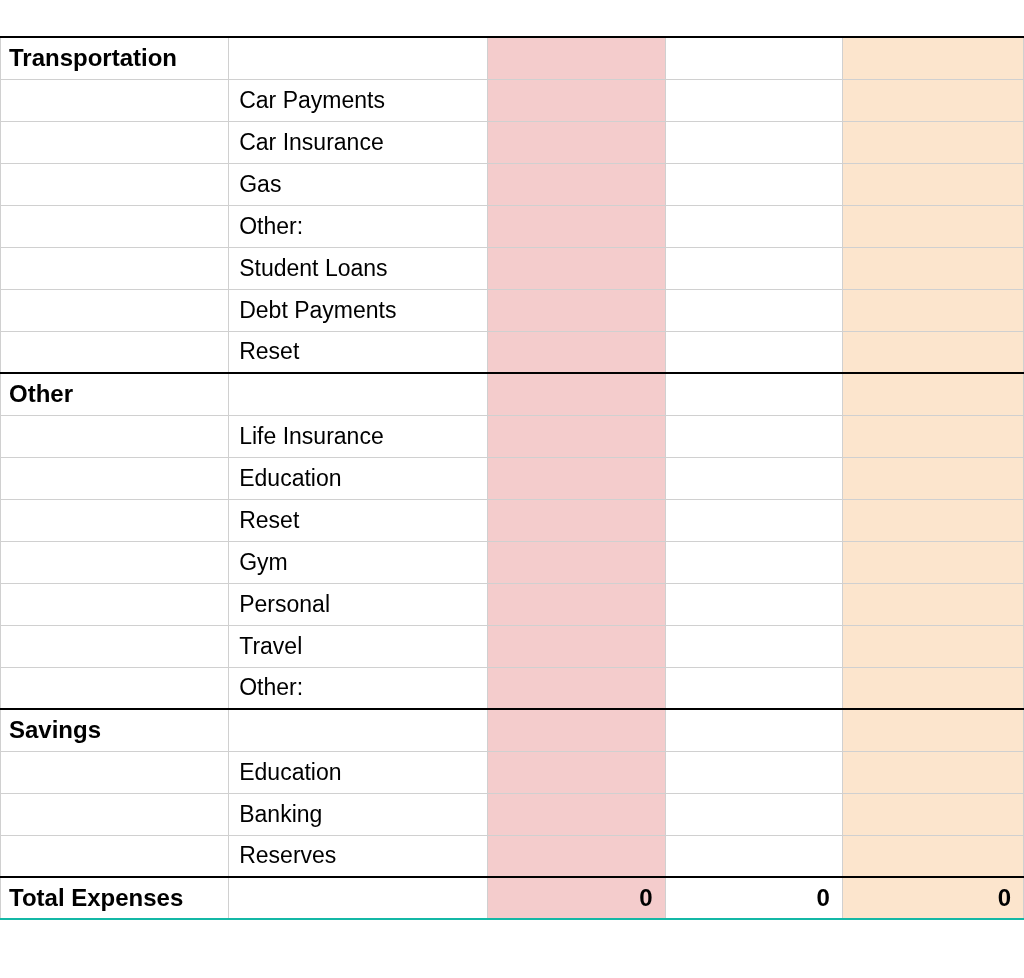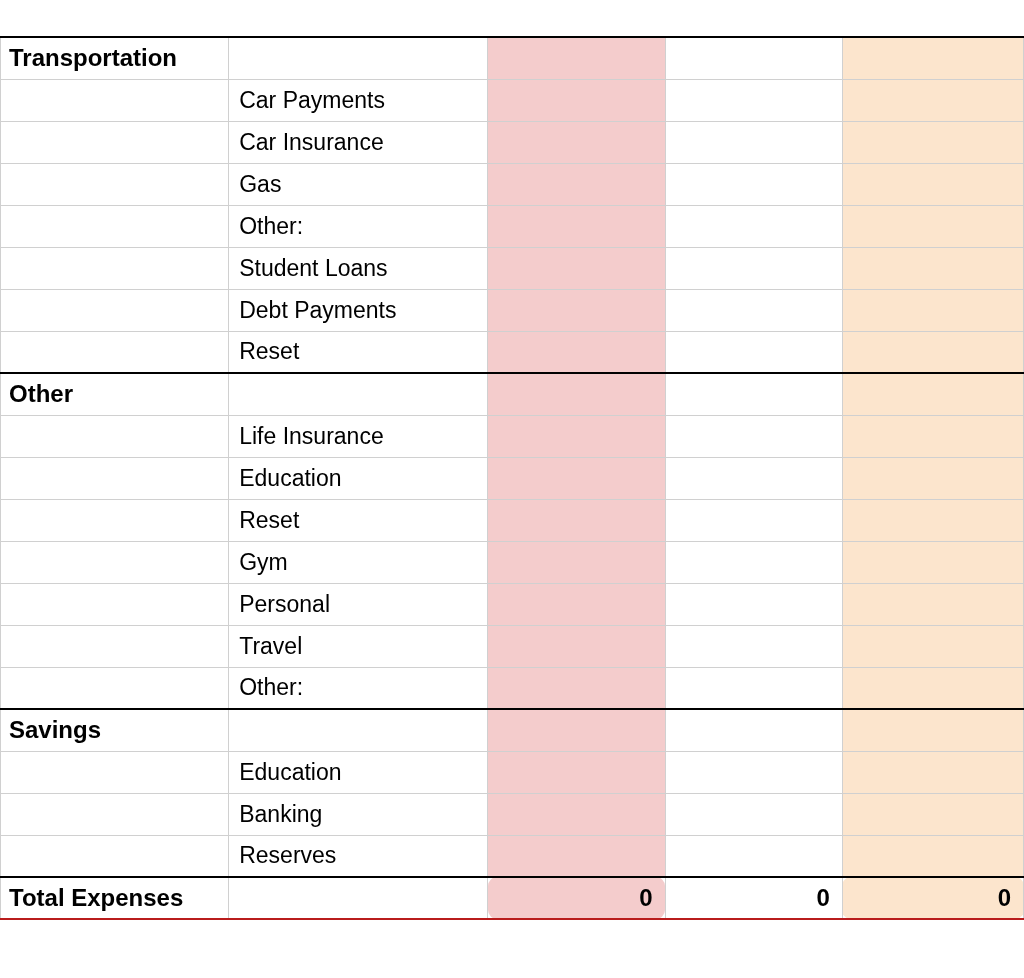--- a/index.html
+++ b/index.html
@@ -61,24 +61,23 @@
     border-right: 1px solid #bbbbbb;
   }
   td.col-diff {
     background: #fce5cd;
     border-left: 1px solid #bbbbbb;
     border-right: 1px solid #bbbbbb;
   }
   
   tr.total-row td {
     border-top: 2px solid #000000;
-    border-bottom: 2px solid #b91c1c;
+    border-bottom: 2px solid #14b8a6;
     font-weight: bold;
     font-size: 24px;
-    border-radius: 9px;
   }
   tr.total-row td.num {
     text-align: right;
     padding-right: 12px;
   }
   td.empty-cat { background: #ffffff; }
 </style>
 </head>
 <body>
 

